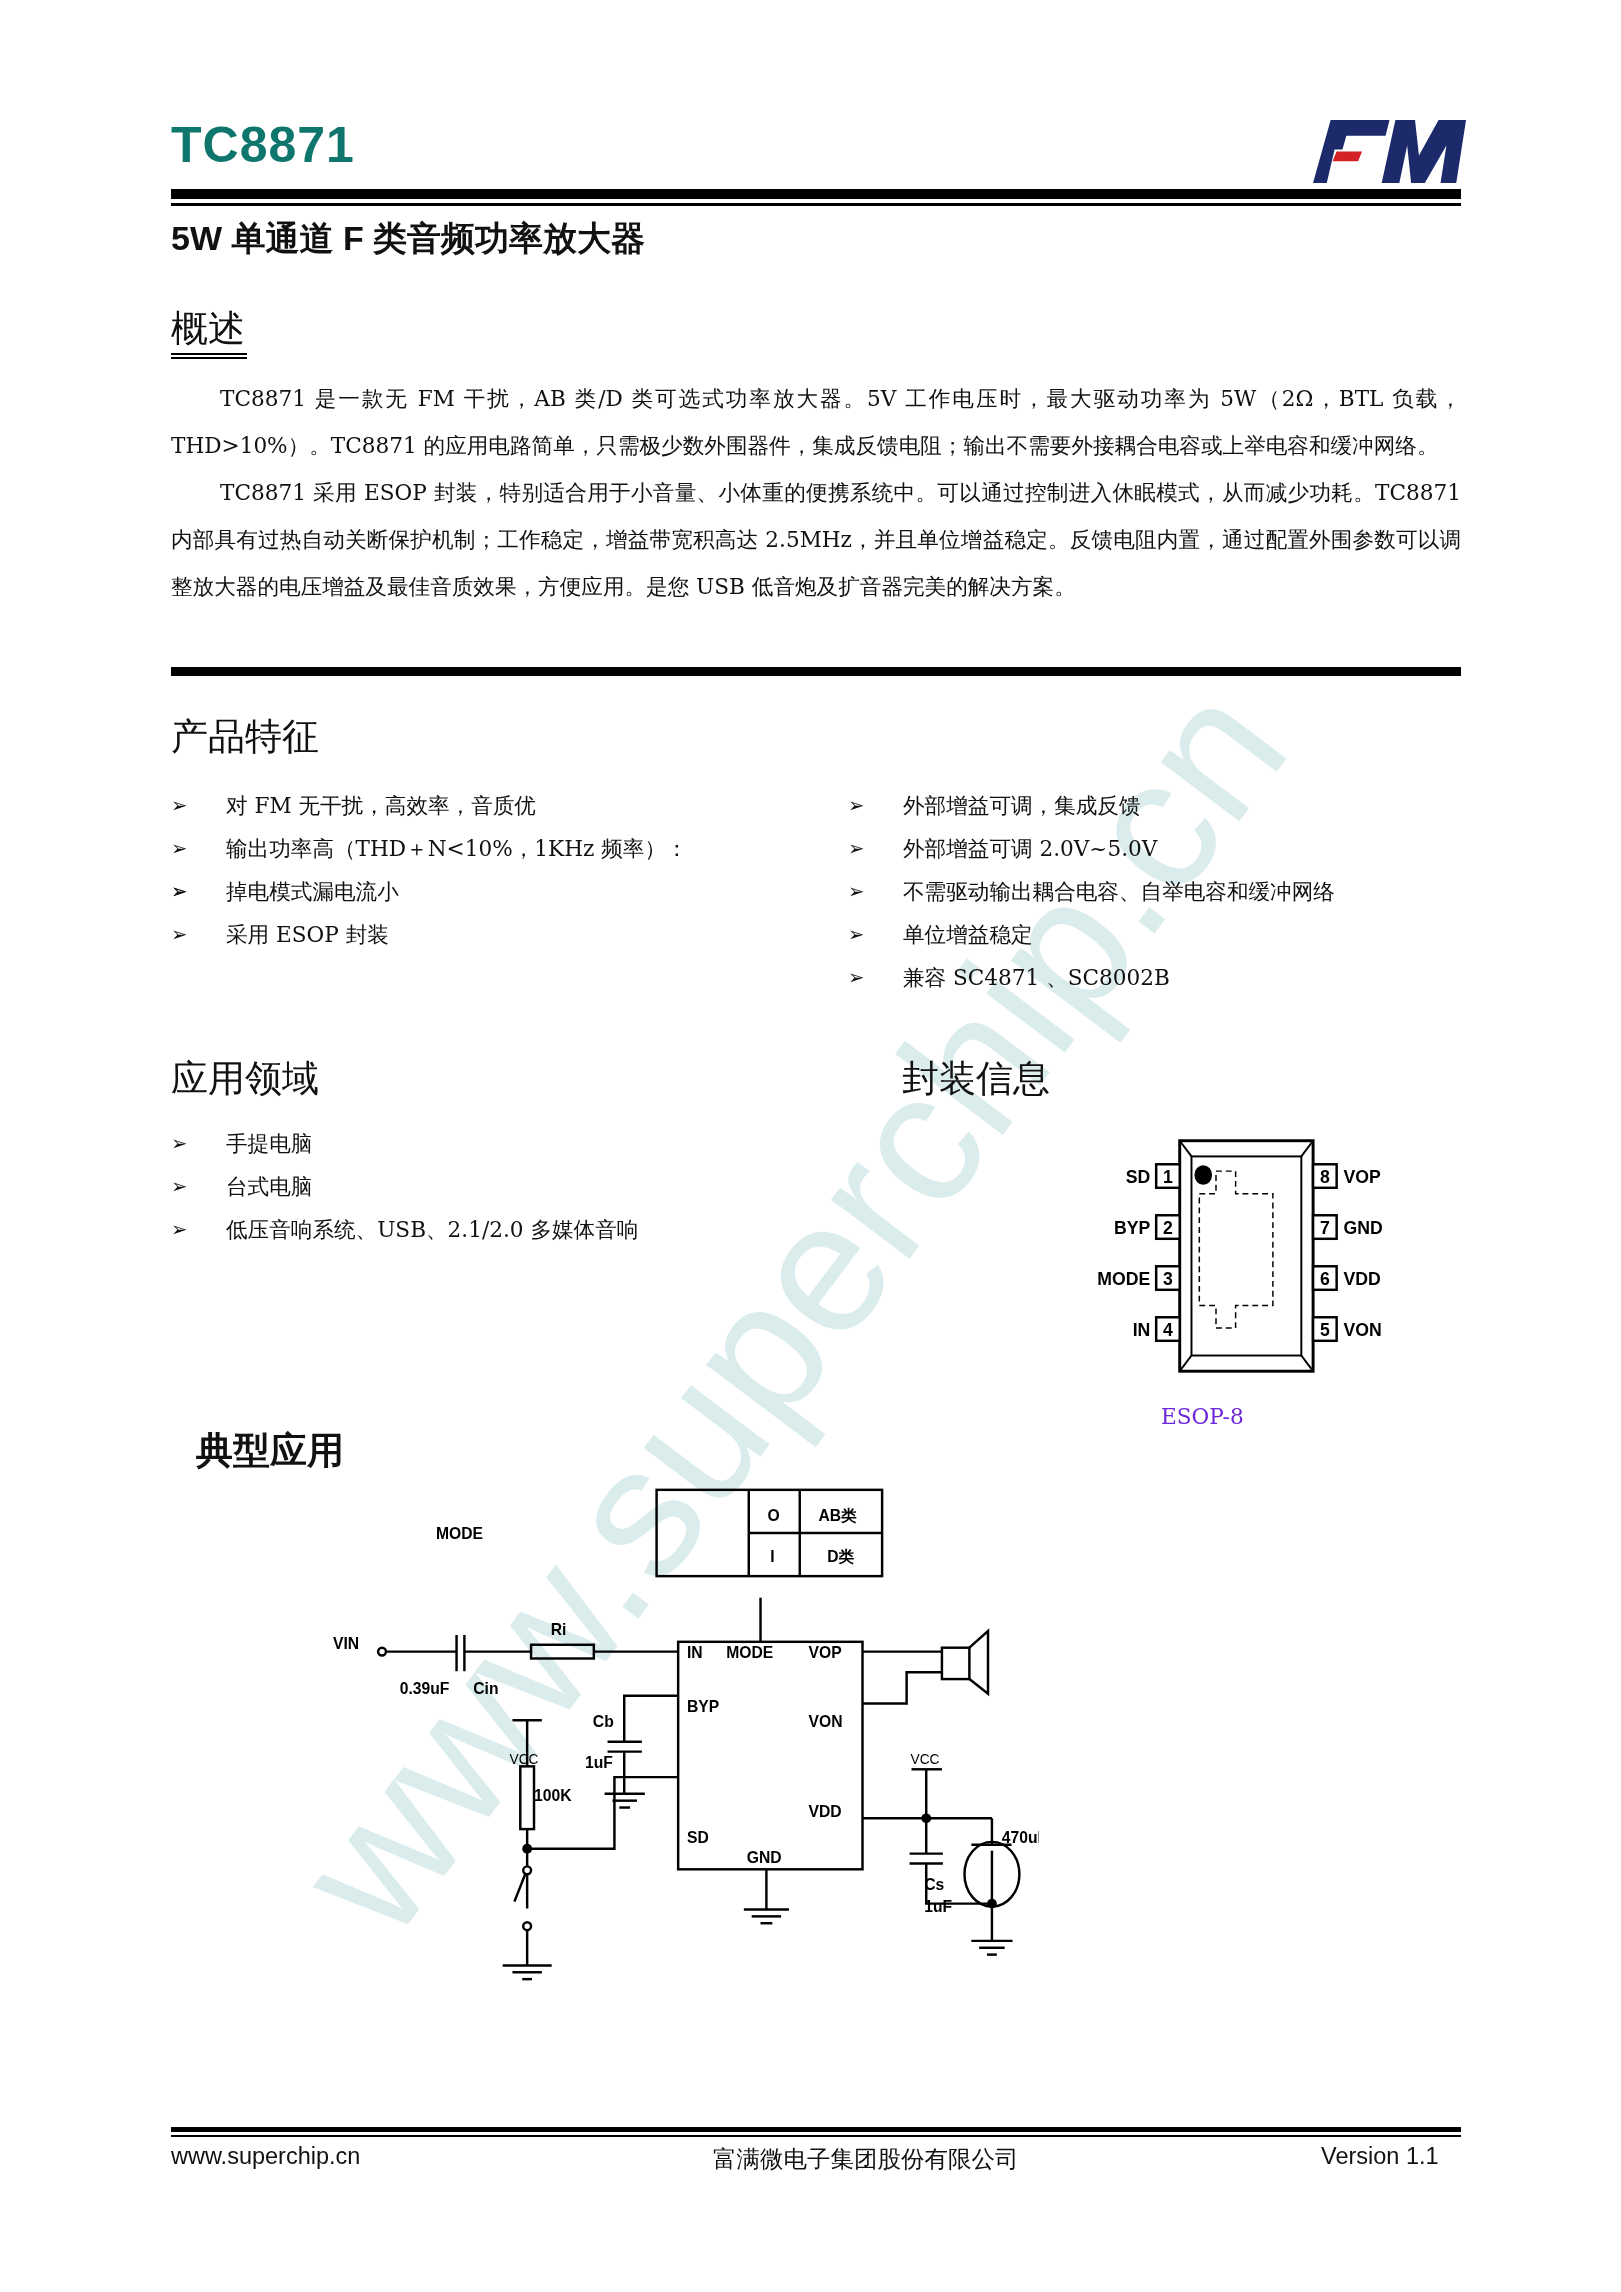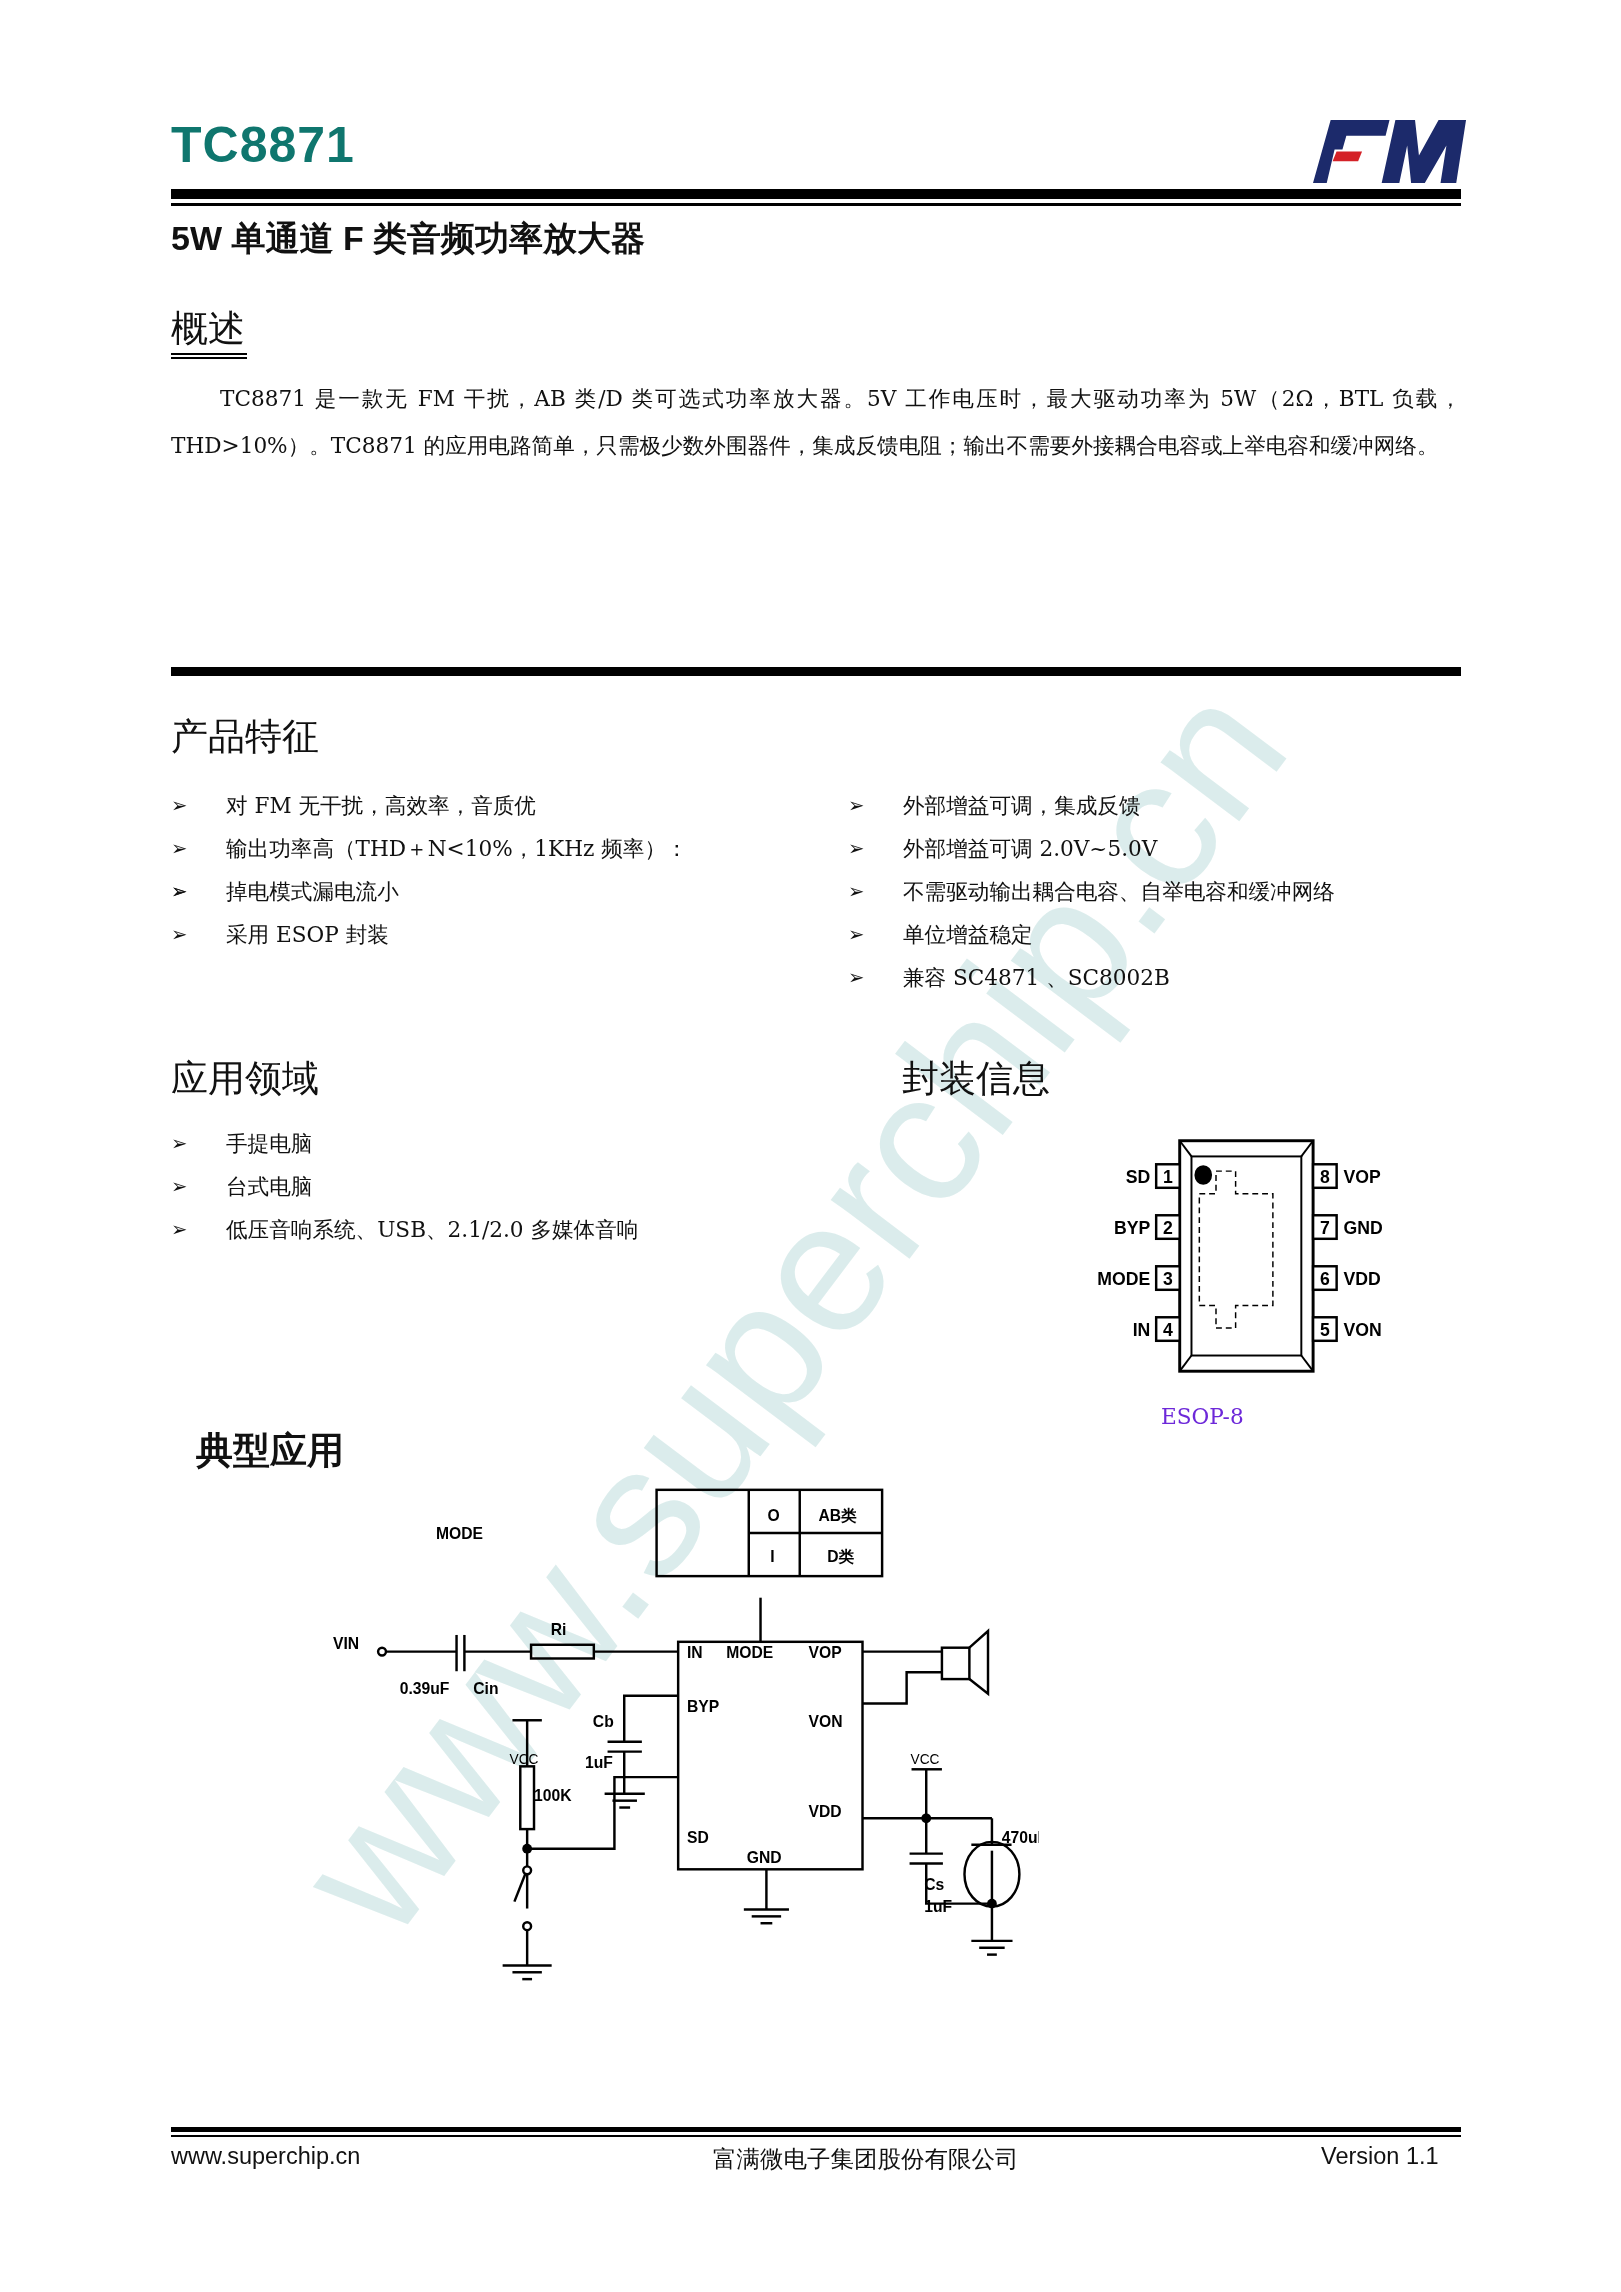--- a/index.html
+++ b/index.html
@@ -42,20 +42,21 @@
 <div class="abs rule-thin"></div>
 <div class="abs subtitle">5W 单通道 F 类音频功率放大器</div>
 
 <div class="abs h-overview">
   <span>概述</span>
   <div class="u1"></div>
   <div class="u2"></div>
 </div>
 <div class="abs para" style="top:375px;">
   <p>TC8871 是一款无 FM 干扰，AB 类/D 类可选式功率放大器。5V 工作电压时，最大驱动功率为 5W（2Ω，BTL 负载，THD&gt;10%）。TC8871 的应用电路简单，只需极少数外围器件，集成反馈电阻；输出不需要外接耦合电容或上举电容和缓冲网络。</p>
+  <p>TC8871 采用 ESOP 封装，特别适合用于小音量、小体重的便携系统中。可以通过控制进入休眠模式，从而减少功耗。TC8871 内部具有过热自动关断保护机制；工作稳定，增益带宽积高达 2.5MHz，并且单位增益稳定。反馈电阻内置，通过配置外围参数可以调整放大器的电压增益及最佳音质效果，方便应用。是您 USB 低音炮及扩音器完美的解决方案。</p>
 </div>
 <div class="abs rule-sec"></div>
 
 <div class="abs h2" style="left:171px;top:712px;">产品特征</div>
 <div class="abs feat" style="left:171px;top:784px;width:637px;">
   <div class="item"><span class="bullet">➢</span><span>对 FM 无干扰，高效率，音质优</span></div>
   <div class="item"><span class="bullet">➢</span><span>输出功率高（THD＋N&lt;10%，1KHz 频率）：</span></div>
   <div class="item" style="width:568px;"><span class="bullet">➢</span></div>
   <div class="item"><span class="bullet">➢</span><span>掉电模式漏电流小</span></div>
   <div class="item"><span class="bullet">➢</span><span>采用 ESOP 封装</span></div>

